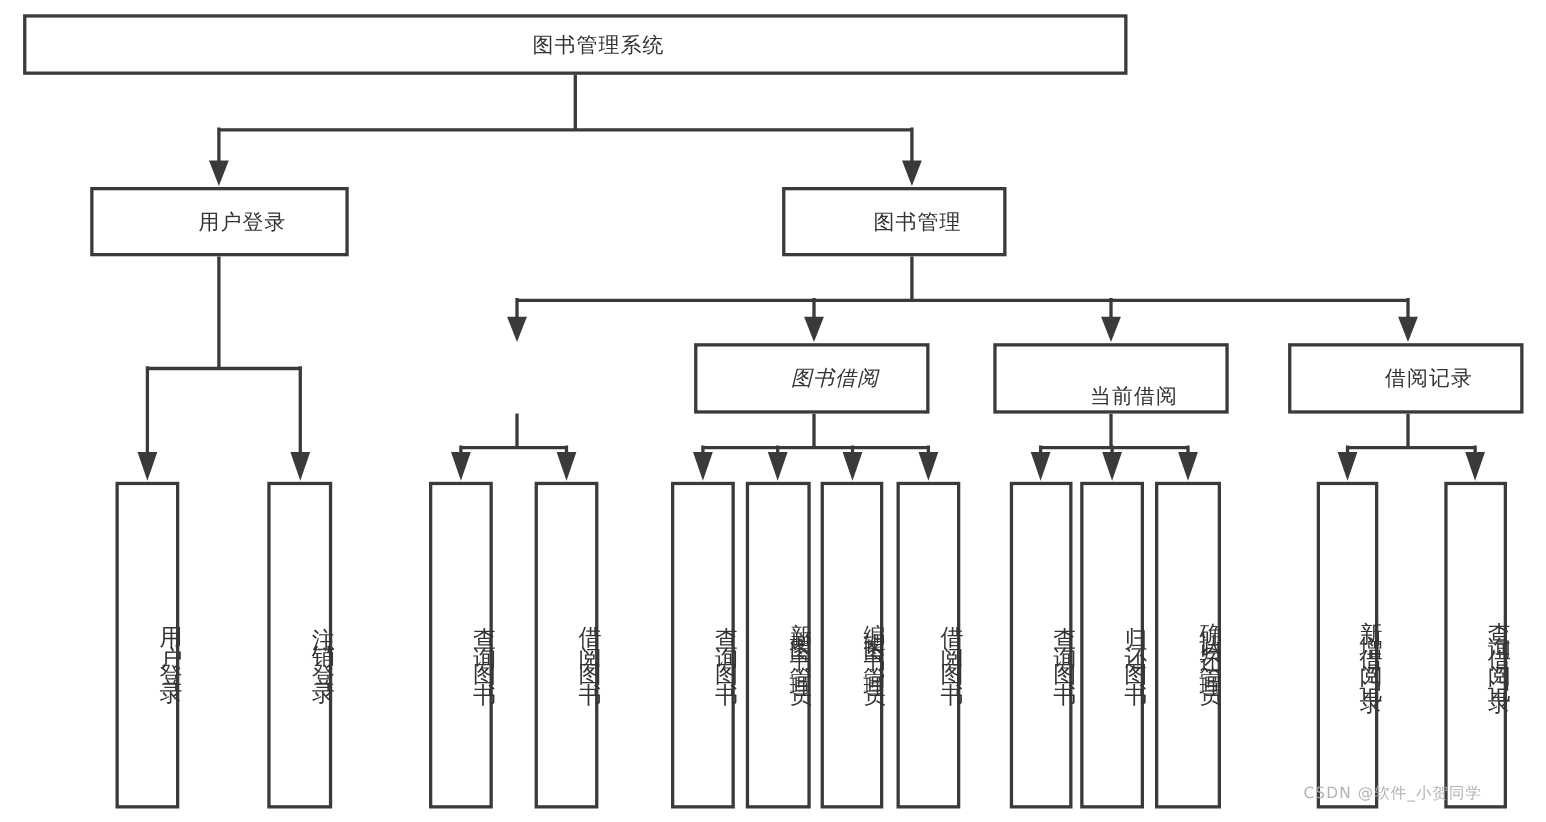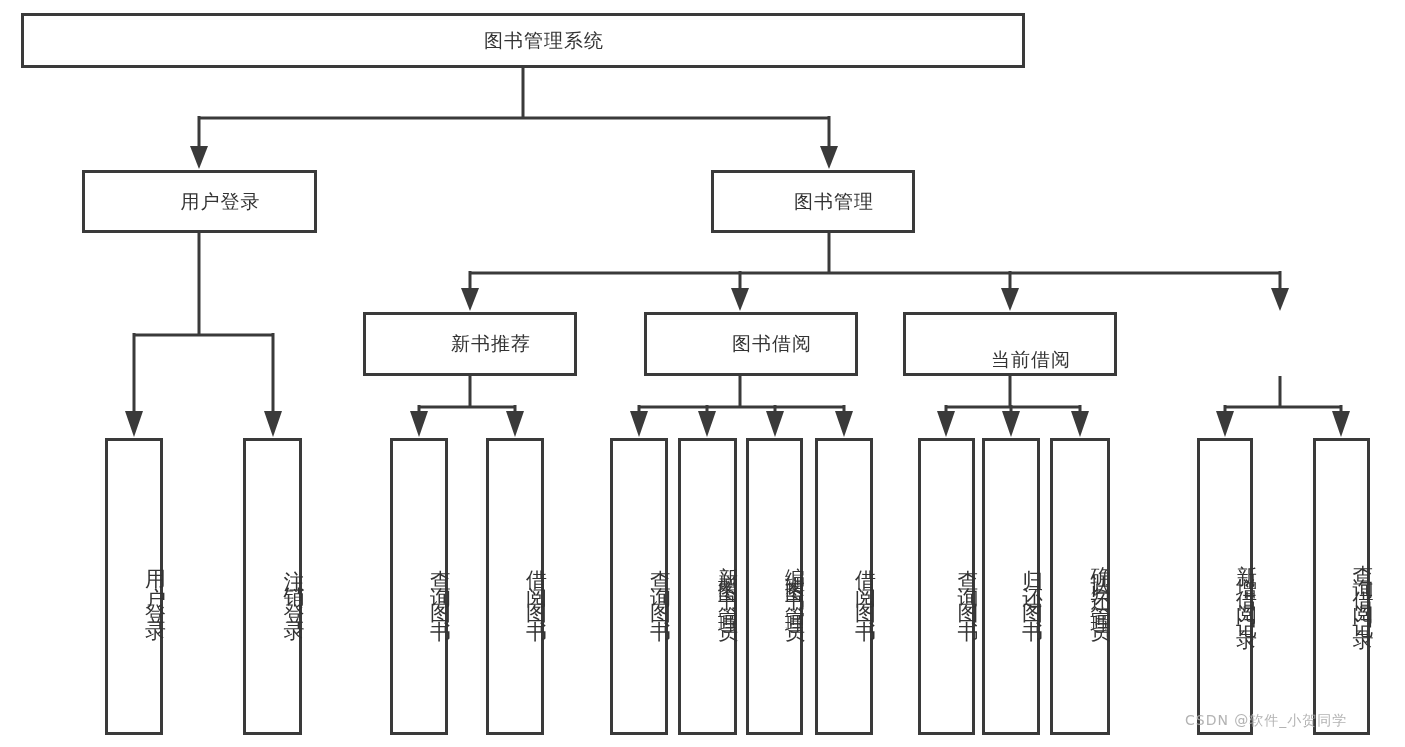--- a/index.html
+++ b/index.html
@@ -37,21 +37,21 @@
   .node-h {
     font-size: 19px;
     letter-spacing: 1px;
   }
   .root-box   { left: 21px;   top: 13px;  width: 1004px; height: 55px; }
   .lvl2-box   { top: 170px; height: 63px; width: 235px; }
   .lvl2-a     { left: 82px; }
   .lvl2-b     { left: 711px; width: 204px; }
   .lvl3-box   { top: 312px; height: 64px; width: 214px; }
   .lvl3-a     { left: 363px; }
-  .lvl3-b     { left: 644px; }
+  .lvl3-b     { left: 631px; font-style: italic; }
   .lvl3-c     { left: 903px; align-items: flex-end; }
   .lvl3-d     { left: 1171px; }
   .leaf {
     top: 438px;
     height: 297px;
   }
   .leaf-text {
     writing-mode: vertical-rl;
     text-orientation: mixed;
     color: #333333;
@@ -140,29 +140,29 @@
     <span>图书管理系统</span>
   </div>
 
   <div class="node node-h lvl2-box lvl2-a">
     <span>用户登录</span>
   </div>
   <div class="node node-h lvl2-box lvl2-b">
     <span>图书管理</span>
   </div>
 
-  <div class="node node-h lvl3-box lvl3-a">
-    <span>新书推荐</span>
-  </div>
   <div class="node node-h lvl3-box lvl3-b">
     <span>图书借阅</span>
   </div>
   <div class="node node-h lvl3-box lvl3-c">
     <span>当前借阅</span>
   </div>
+  <div class="node node-h lvl3-box lvl3-d">
+    <span>借阅记录</span>
+  </div>
 
   <div class="node leaf" style="left:105px; width:58px;">
     <span class="leaf-text lt-4">用户登录</span>
   </div>
   <div class="node leaf" style="left:243px; width:59px;">
     <span class="leaf-text lt-4">注销登录</span>
   </div>
 
   <div class="node leaf" style="left:390px; width:58px;">
     <span class="leaf-text lt-4">查询图书</span>

